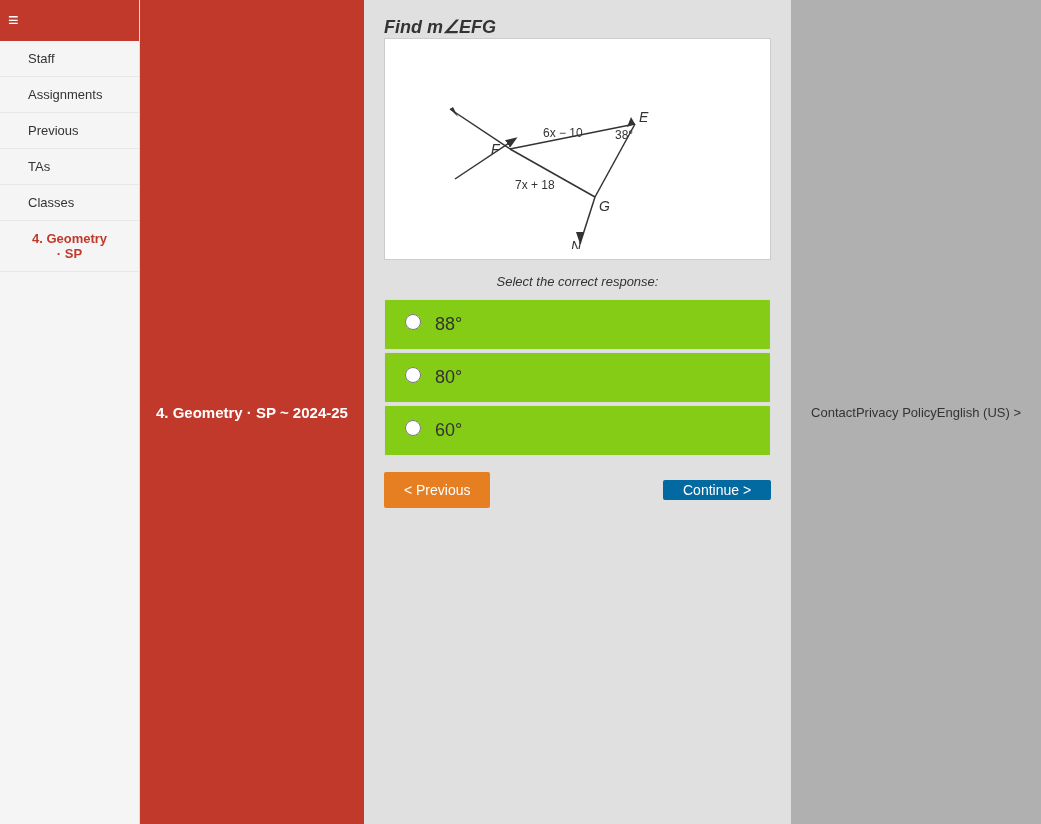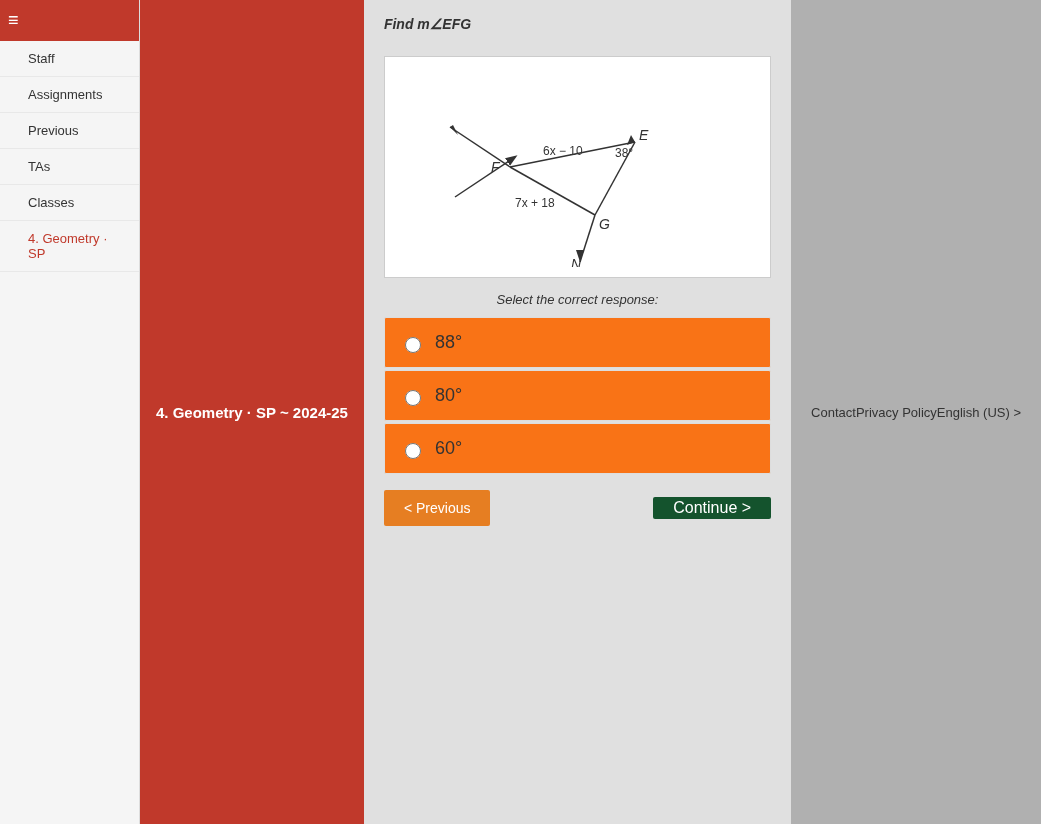--- a/index.html
+++ b/index.html
@@ -31,21 +31,22 @@
     }
     .sidebar-item {
       padding: 10px 28px;
       font-size: 13px;
       color: #333;
       cursor: pointer;
       border-bottom: 1px solid #e8e8e8;
     }
     .sidebar-item.active {
       color: #c0392b;
-      font-weight: normal;
+      font-weight: bold;
+      text-align: center;
     }
 
     
     .main {
       flex: 1;
       background: #e8e8e8;
       display: flex;
       flex-direction: row;
       overflow: hidden;
     }
@@ -68,24 +69,24 @@
       flex: 1;
       background: #e0e0e0;
       padding: 16px 20px;
       overflow-y: auto;
       display: flex;
       flex-direction: column;
     }
 
     
     .question-title {
-      font-size: 14px;
+      font-size: 18px;
       font-style: italic;
       color: #333;
-      margin-bottom: 24px;
+      margin-bottom: 0;
       font-weight: bold;
     }
 
     
     .diagram-container {
       background: white;
       border: 1px solid #ccc;
       margin-bottom: 14px;
       padding: 10px;
       display: flex;
@@ -97,27 +98,27 @@
     .instruction {
       font-size: 13px;
       color: #333;
       margin-bottom: 10px;
       font-style: italic;
       text-align: center;
     }
 
     
     .answer-choice {
-      background: #f97316;
+      background: #84cc16;
       border: 1px solid #ddd;
       border-radius: 2px;
       padding: 14px 20px;
       margin-bottom: 2px;
       display: flex;
-      align-items: flex-end;
+      align-items: flex-start;
       cursor: pointer;
       font-size: 18px;
       color: #333;
     }
     .answer-choice input[type="radio"] {
       margin-right: 14px;
       width: 16px;
       height: 16px;
       cursor: pointer;
     }
@@ -132,25 +133,25 @@
     .btn-prev {
       background: #e67e22;
       color: white;
       border: none;
       padding: 10px 20px;
       font-size: 14px;
       cursor: pointer;
       border-radius: 2px;
     }
     .btn-continue {
-      background: #14532d;
+      background: #0369a1;
       color: white;
       border: none;
       padding: 2px 20px;
-      font-size: 16px;
+      font-size: 14px;
       cursor: pointer;
       border-radius: 2px;
     }
 
     
     .footer {
       background: #b0b0b0;
       padding: 10px 20px;
       display: flex;
       align-items: center;

